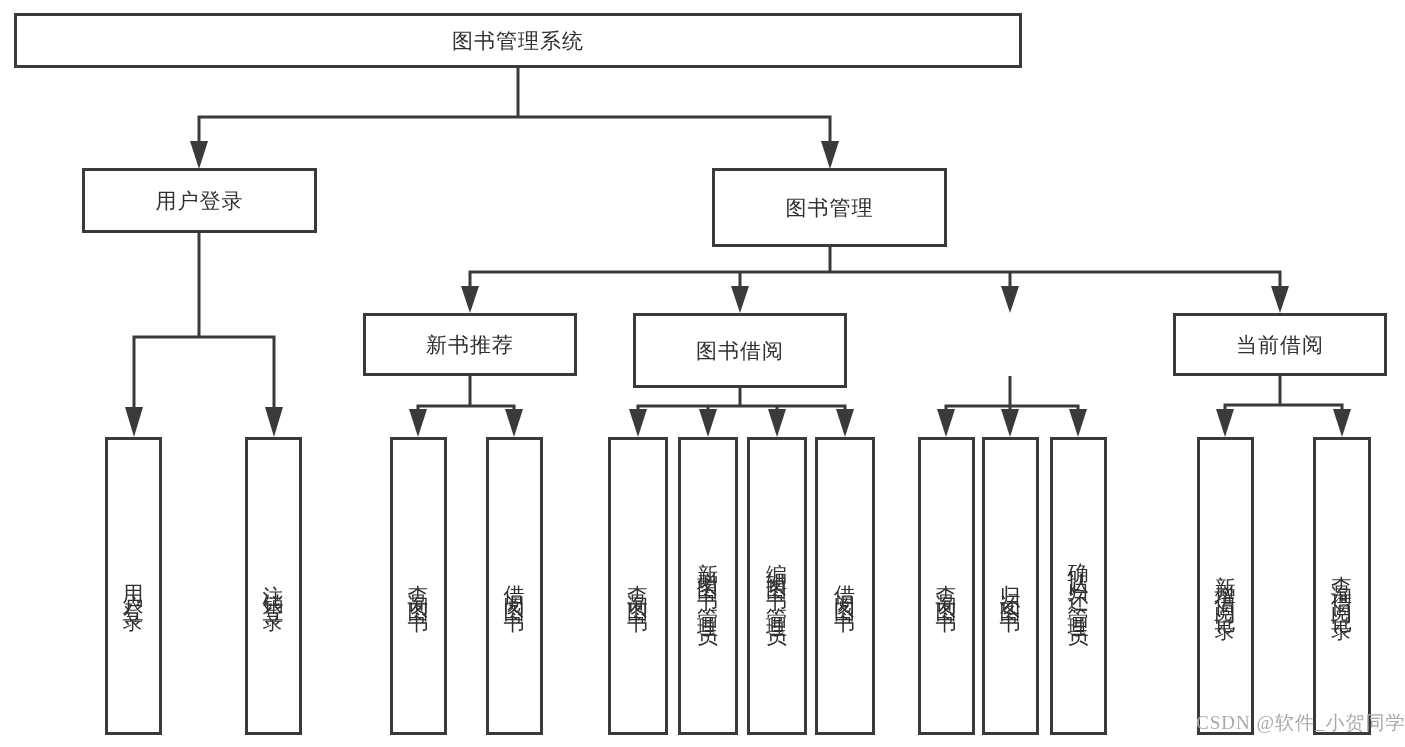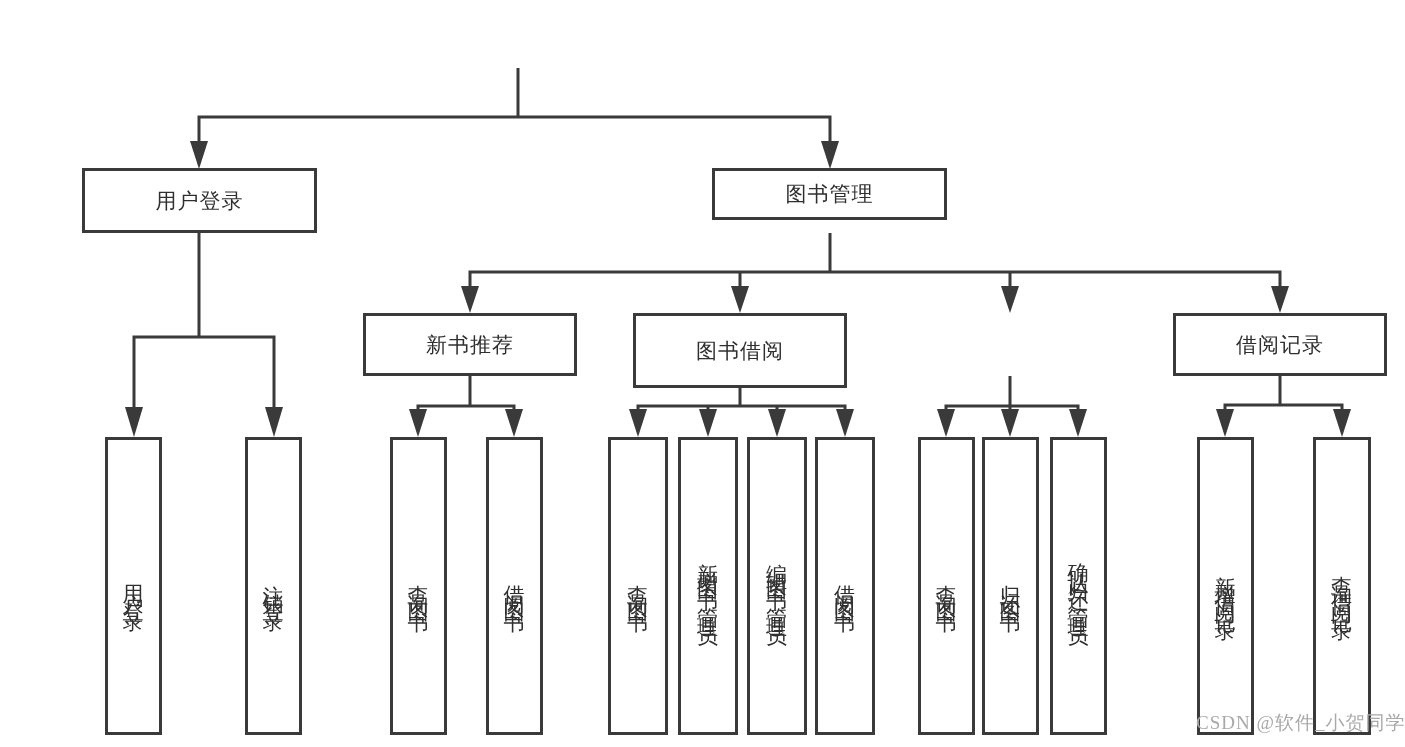--- a/index.html
+++ b/index.html
@@ -90,36 +90,39 @@
       <polygon class="head" points="768,409 786,409 777,437"></polygon>
       <polygon class="head" points="836,409 854,409 845,437"></polygon>
       <polygon class="head" points="937,409 955,409 946,437"></polygon>
       <polygon class="head" points="1001,409 1019,409 1010,437"></polygon>
       <polygon class="head" points="1069,409 1087,409 1078,437"></polygon>
       <polygon class="head" points="1216,409 1234,409 1225,437"></polygon>
       <polygon class="head" points="1333,409 1351,409 1342,437"></polygon>
     </g>
   </svg>
 
+  <div class="node" style="left:14px;top:13px;width:1008px;height:55px;">
+    <span>图书管理系统</span>
+  </div>
 
   <div class="node" style="left:82px;top:168px;width:235px;height:65px;">
     <span>用户登录</span>
   </div>
-  <div class="node" style="left:712px;top:168px;width:235px;height:52px;">
+  <div class="node" style="left:712px;top:168px;width:235px;height:79px;">
     <span>图书管理</span>
   </div>
 
   <div class="node" style="left:363px;top:313px;width:214px;height:63px;align-items:center;">
     <span>新书推荐</span>
   </div>
   <div class="node" style="left:633px;top:313px;width:214px;height:75px;">
     <span>图书借阅</span>
   </div>
   <div class="node" style="left:1173px;top:313px;width:214px;height:63px;">
-    <span>借阅记录</span>
+    <span>当前借阅</span>
   </div>
 
   <div class="node" style="left:105px;top:437px;width:57px;height:298px;">
     <span class="vtext">用户登录</span>
   </div>
   <div class="node" style="left:245px;top:437px;width:57px;height:298px;">
     <span class="vtext">注销登录</span>
   </div>
 
   <div class="node" style="left:390px;top:437px;width:57px;height:298px;">

